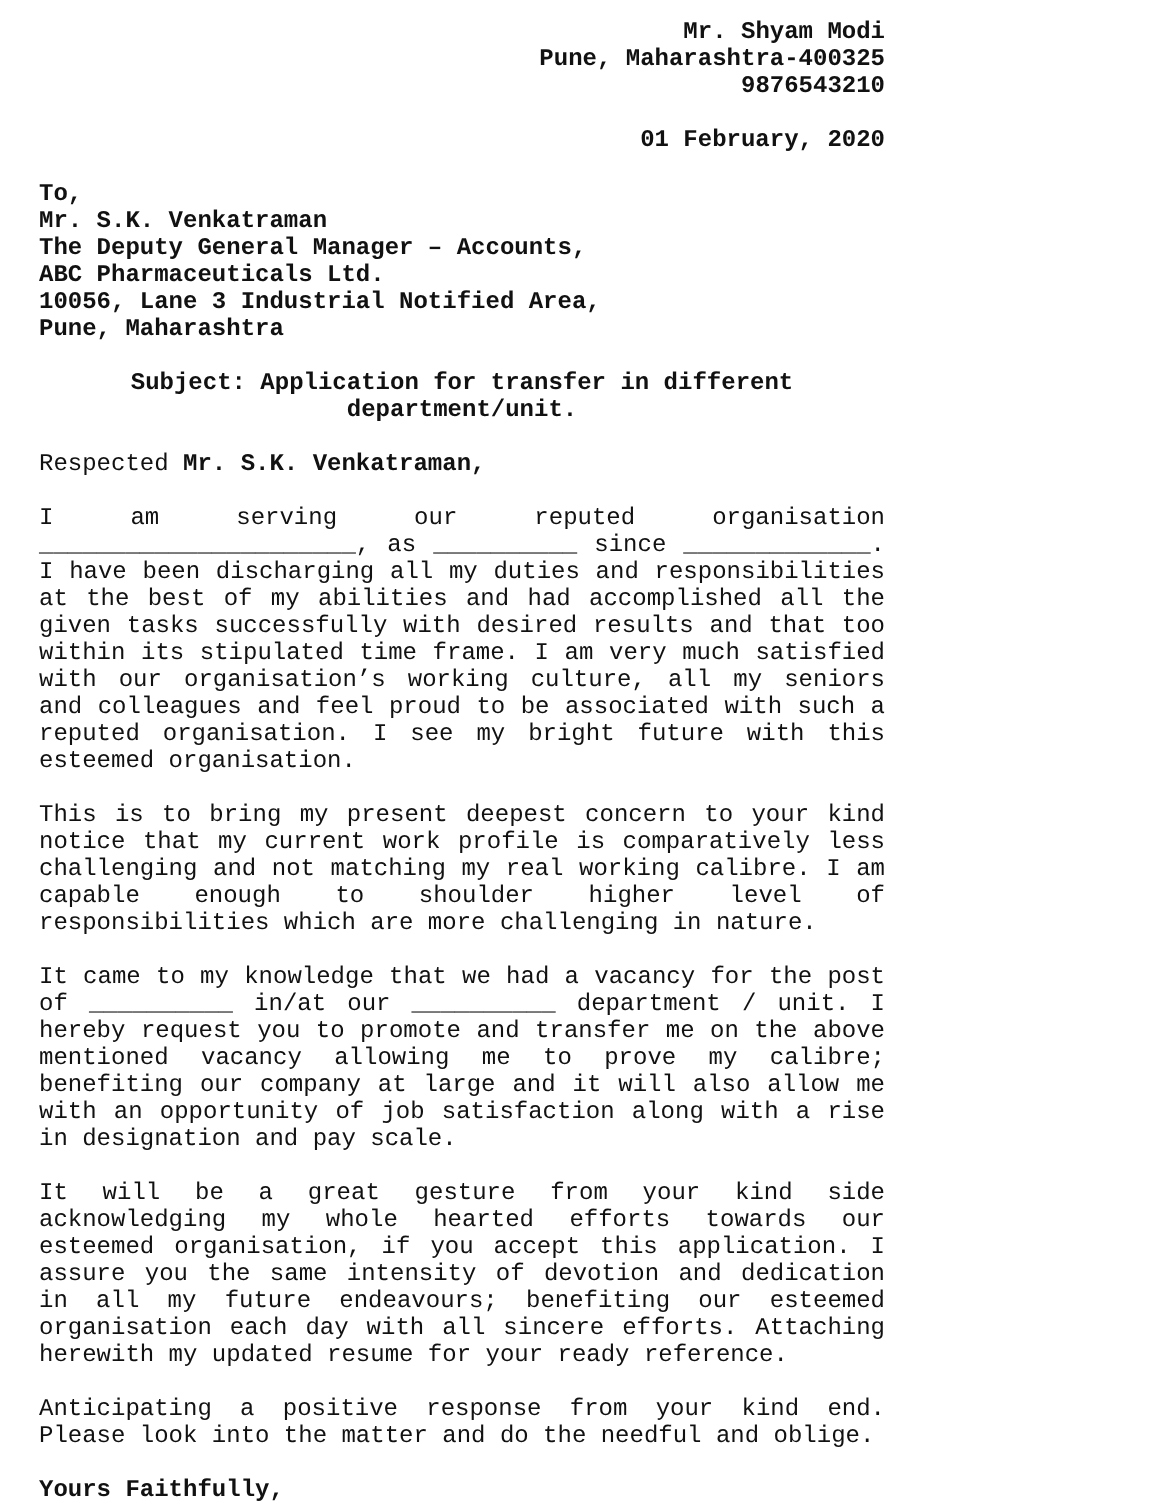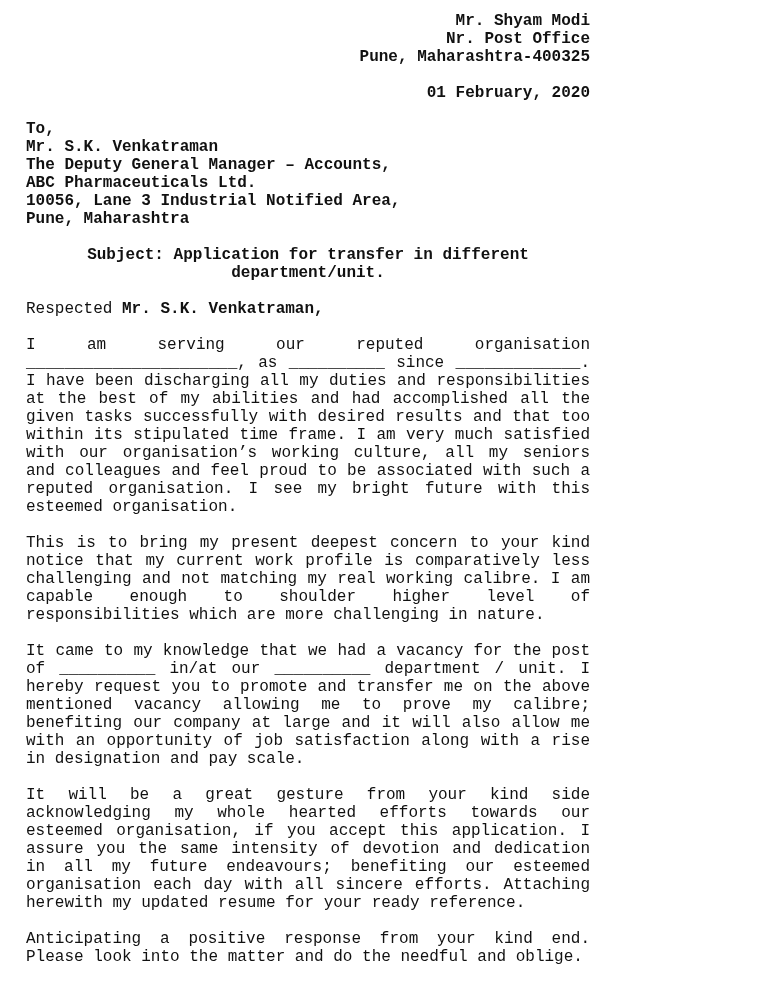--- a/index.html
+++ b/index.html
@@ -31,22 +31,22 @@
   .signature { margin-top: 54px; font-weight: bold; }
   .line { display: block; }
 </style>
 </head>
 <body>
 
 <div class="page">
 
   <div class="sender first-block">
     <span class="line">Mr. Shyam Modi</span>
-    <span class="line">Nr. Post Office</span>
     <span class="line">Pune, Maharashtra-400325</span>
+    <span class="line">9876543210</span>
   </div>
 
   <div class="date block">01 February, 2020</div>
 
   <div class="recipient block">
     <span class="line">To,</span>
     <span class="line">Mr. S.K. Venkatraman</span>
     <span class="line">The Deputy General Manager – Accounts,</span>
     <span class="line">ABC Pharmaceuticals Ltd.</span>
     <span class="line">10056, Lane 3 Industrial Notified Area,</span>
@@ -64,20 +64,21 @@
 
   <p class="body-par">This is to bring my present deepest concern to your kind notice that my current work profile is comparatively less challenging and not matching my real working calibre. I am capable enough to shoulder higher level of responsibilities which are more challenging in nature.</p>
 
   <p class="body-par">It came to my knowledge that we had a vacancy for the post of __________ in/at our __________ department / unit. I hereby request you to promote and transfer me on the above mentioned vacancy allowing me to prove my calibre; benefiting our company at large and it will also allow me with an opportunity of job satisfaction along with a rise in designation and pay scale.</p>
 
   <p class="body-par">It will be a great gesture from your kind side acknowledging my whole hearted efforts towards our esteemed organisation, if you accept this application. I assure you the same intensity of devotion and dedication in all my future endeavours; benefiting our esteemed organisation each day with all sincere efforts. Attaching herewith my updated resume for your ready reference.</p>
 
   <p class="body-par">Anticipating a positive response from your kind end. Please look into the matter and do the needful and oblige.</p>
 
 
+  <div class="block b">Yours Faithfully,</div>
 
   <div class="signature">
     <span class="line">Mr. Shyam Modi</span>
     <span class="line">Senior Accounts Manager</span>
     <span class="line">ABC Pharmaceuticals Ltd.</span>
   </div>
 
   <div class="block">Encl: Resume</div>
 
 </div>

